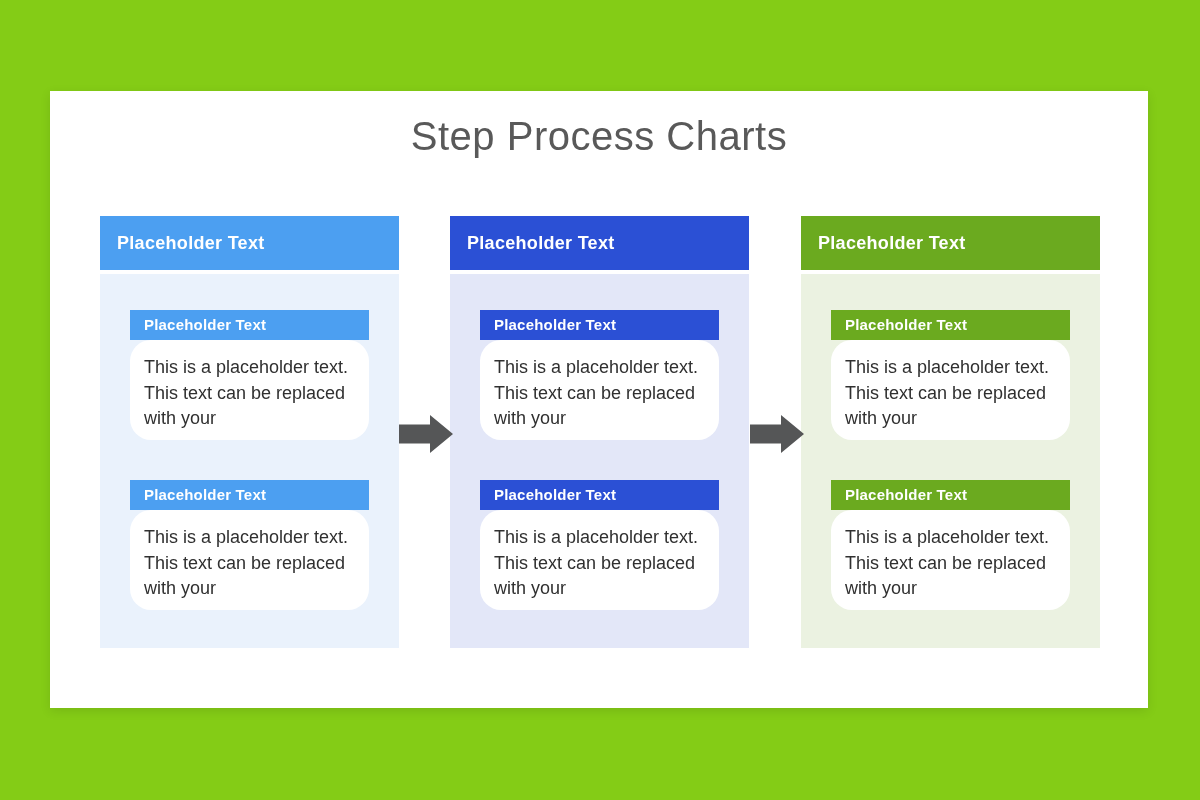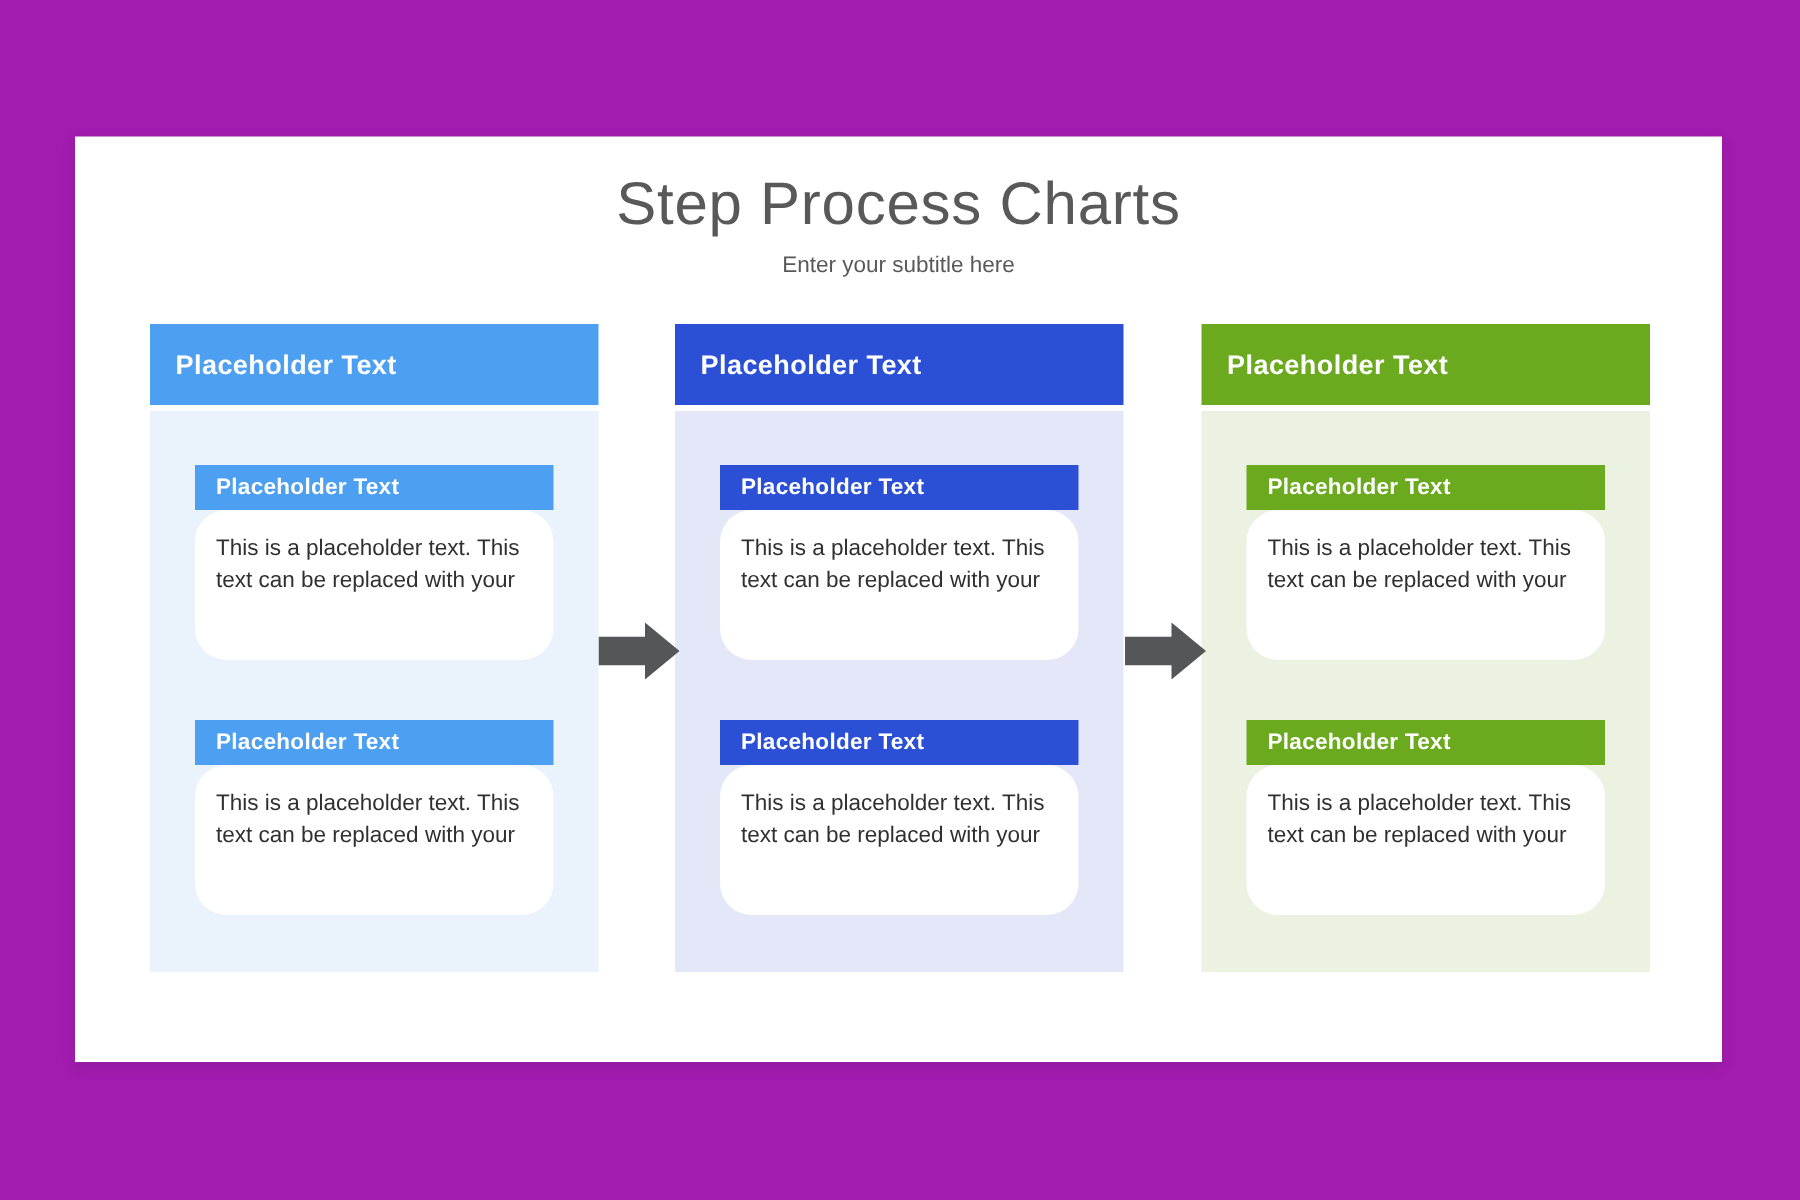--- a/index.html
+++ b/index.html
@@ -67,41 +67,40 @@
     padding-left: 14px;
     color: #ffffff;
     font-size: 15px;
     font-weight: bold;
     letter-spacing: 0.2px;
   }
   .card-body {
     height: 100px;
     background: #ffffff;
     padding: 15px 13px 0 14px;
-    font-size: 15px;
+    font-size: 18px;
     line-height: 1.42;
     color: #303030;
     border-radius: 21px;
   }
   .arrow {
     position: absolute;
     top: 324px;
     width: 54px; height: 38px;
   }
   .arrow-1 { left: 349px; }
   .arrow-2 { left: 700px; }
 </style>
 </head>
 <body>
 
-<div class="stage" style="background-color: #a21caf;">
+<div class="stage" style="background-color: #84cc16;">
   <div class="slide" style="background-color: rgb(255, 255, 255);">
 
     <div class="slide-title" style="color: rgb(89, 89, 89);">Step Process Charts</div>
-    <div class="slide-subtitle" style="color: rgb(89, 89, 89);">Enter your subtitle here</div>
 
     <div class="col col-1">
       <div class="col-header" style="background-color: rgb(76, 159, 241);">Placeholder Text</div>
       <div class="col-body" style="background-color: rgb(234, 242, 252);">
         <div class="card">
           <div class="card-header" style="background-color: rgb(76, 159, 241);">Placeholder Text</div>
           <div class="card-body" style="background-color: rgb(255, 255, 255);">This is a placeholder text. This text can be replaced with your</div>
         </div>
         <div class="card">
           <div class="card-header" style="background-color: rgb(76, 159, 241);">Placeholder Text</div>

